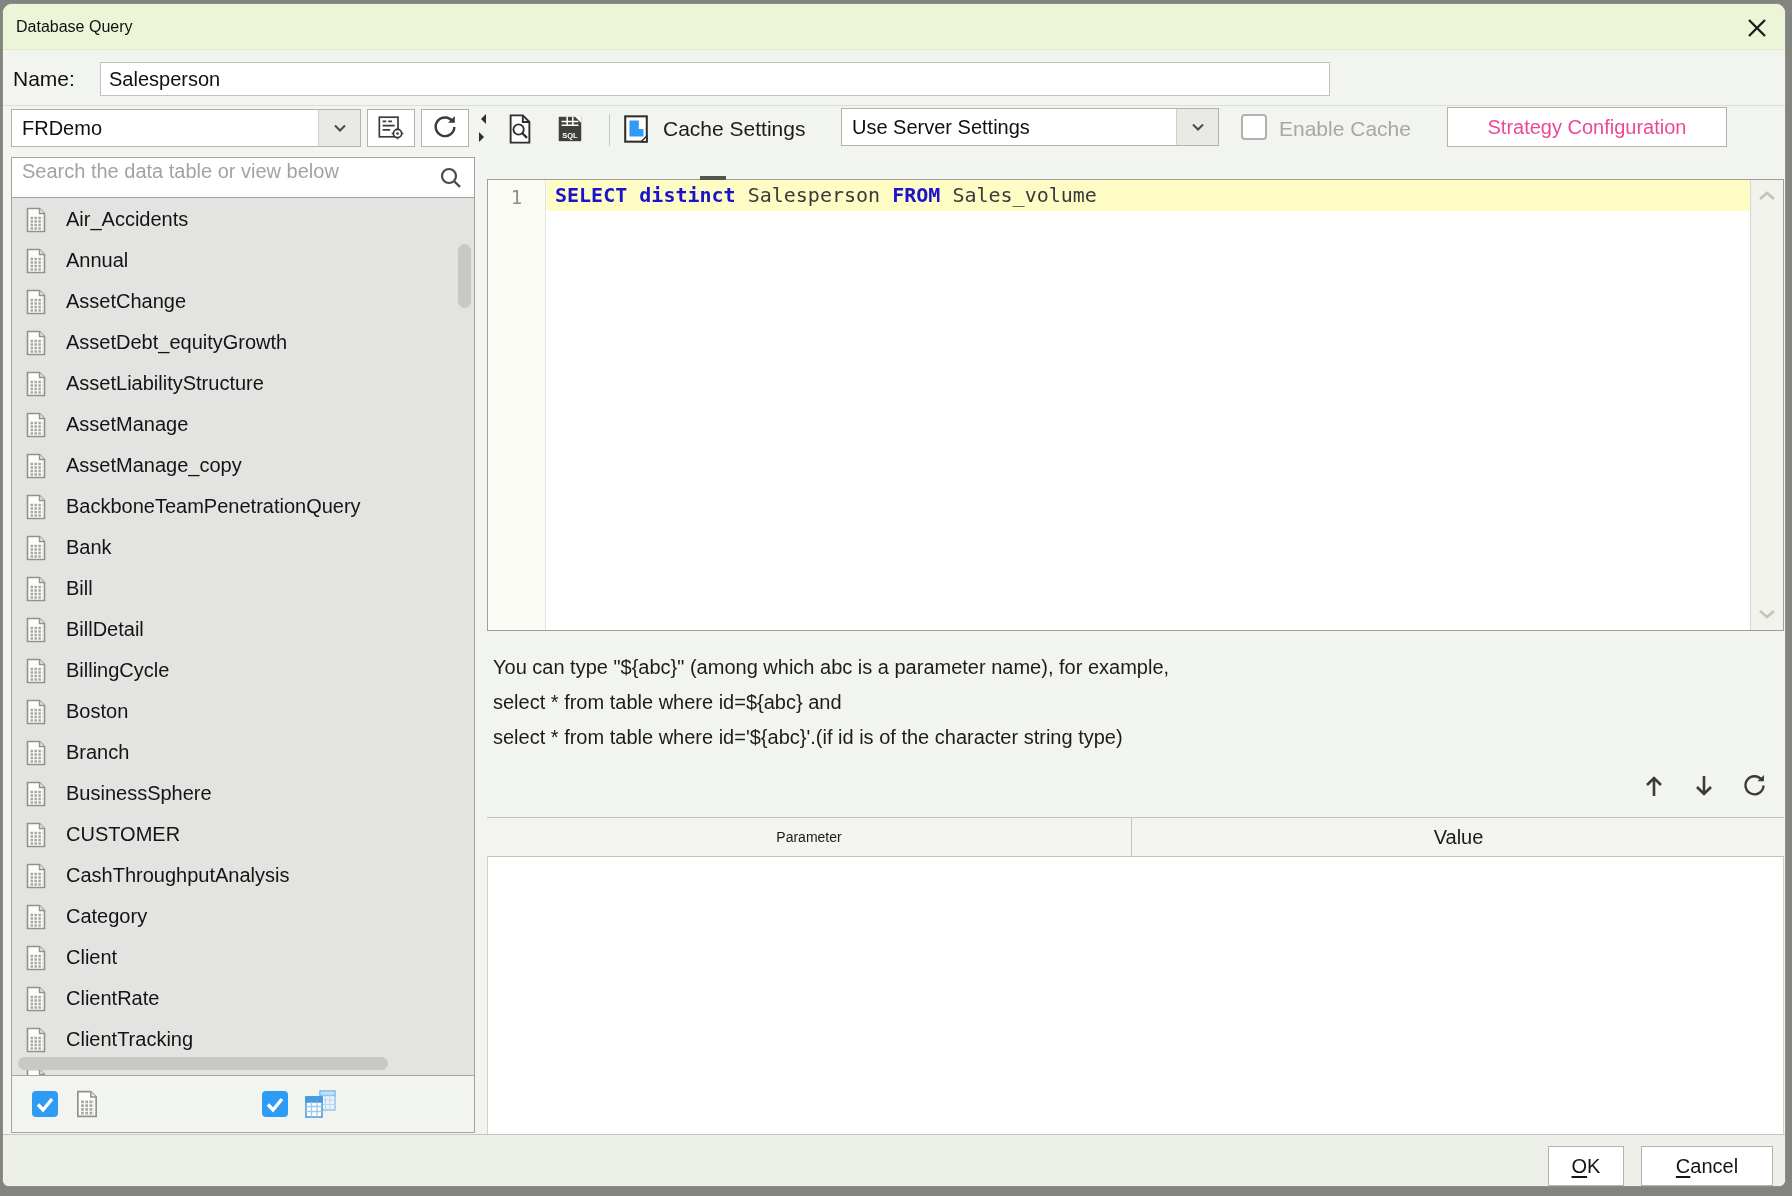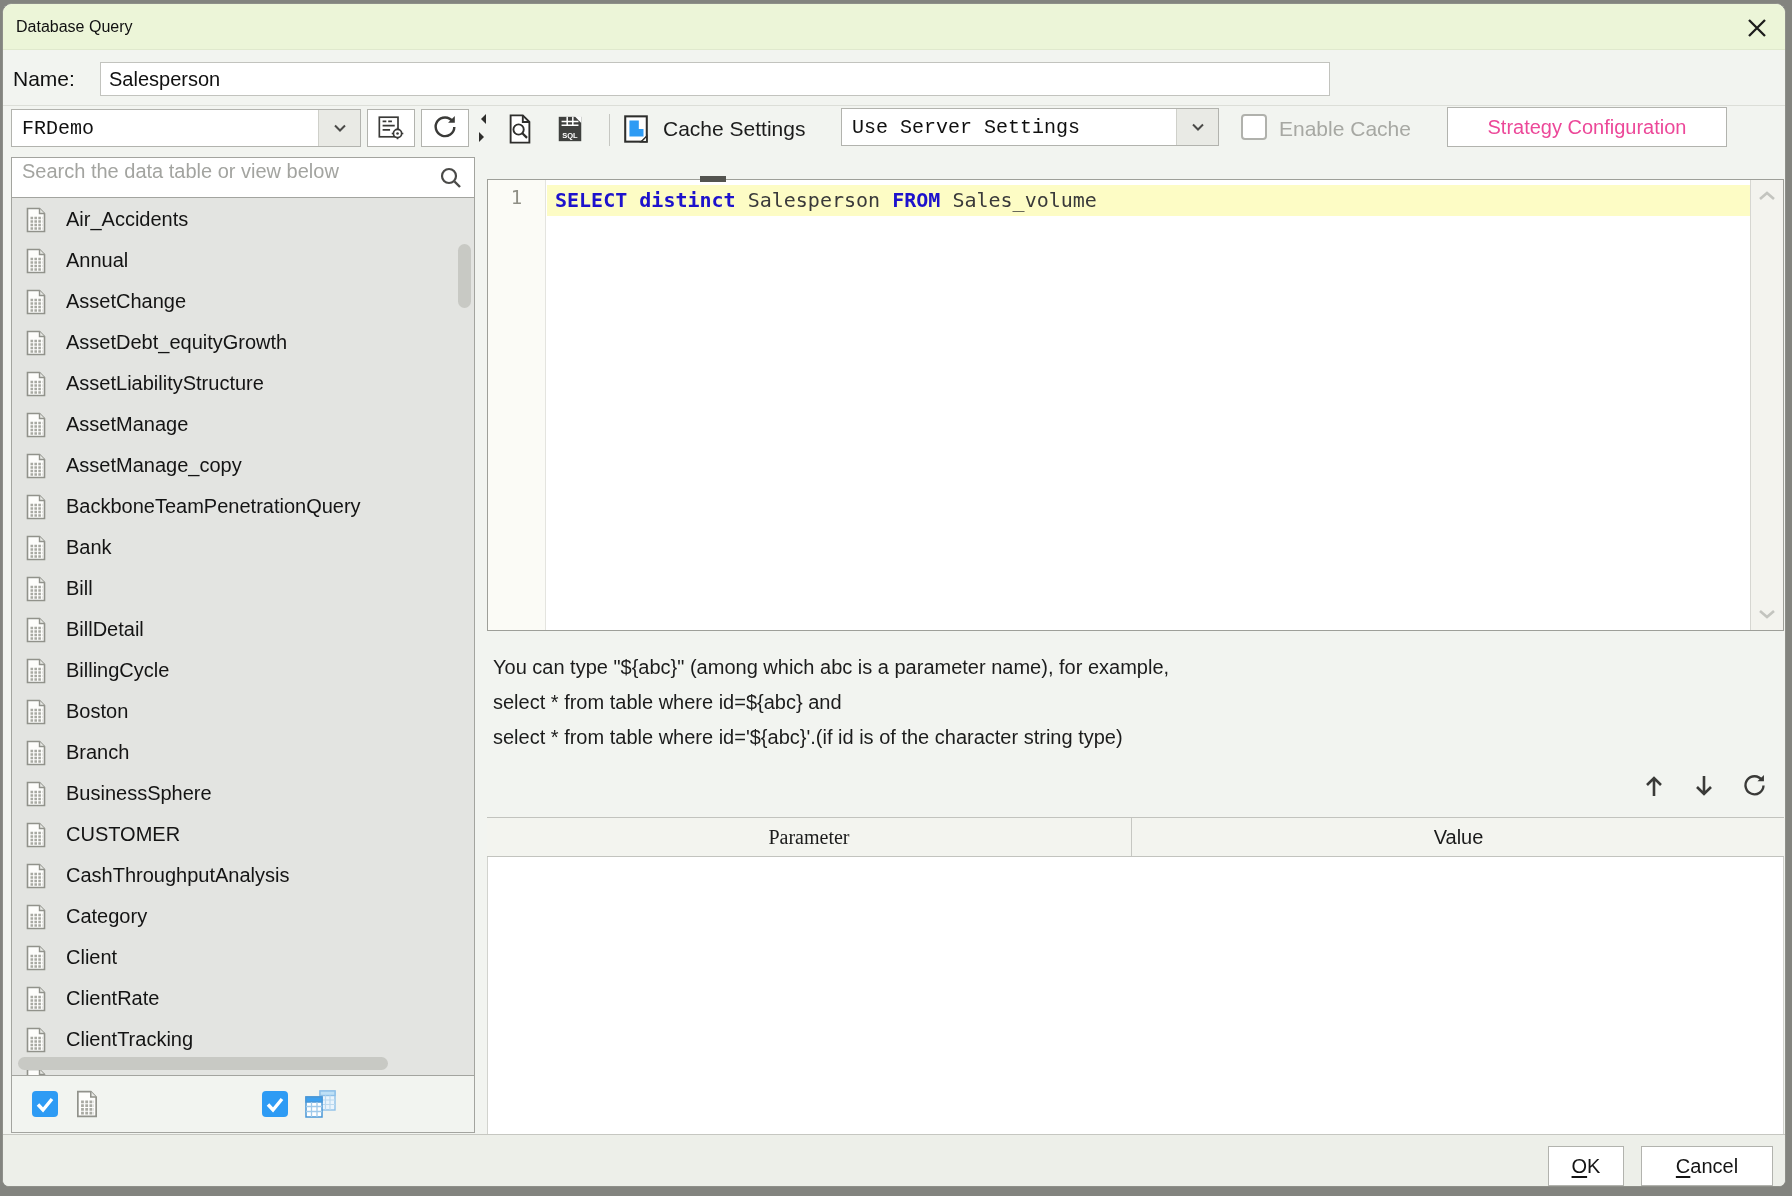--- a/index.html
+++ b/index.html
@@ -20,21 +20,21 @@
   .name-row { position:absolute; left:0; top:47px; right:0; height:55px; background:#f2f4f0;
     border-bottom:1px solid #dcded8; }
   .name-row label { position:absolute; left:10px; top:0; line-height:55px; font-size:21px; color:#101010; }
   .name-input { position:absolute; left:97px; top:11px; width:1230px; height:34px; background:#fff;
     border:1px solid #c2c3be; font-size:20px; color:#101010; padding:0 8px;
     font-family:"Liberation Sans", sans-serif; }
 
   
   .combo { position:absolute; background:#fff; border:1px solid #b2b3ae; }
   .combo .combo-text { position:absolute; left:10px; top:0; bottom:0; display:flex; align-items:center;
-    font-size:20px; color:#101010; white-space:nowrap;font-family:Liberation Mono, monospace; }
+    font-size:20px; color:#101010; white-space:nowrap; }
   .combo .combo-chev { position:absolute; right:0; top:0; bottom:0; width:42px; background:#e9eae5;
     border-left:1px solid #cfd0ca; display:flex; align-items:center; justify-content:center; }
   #conn-combo { left:8px; top:105px; width:350px; height:38px; }
   .tool-sq { position:absolute; top:105px; width:48px; height:38px; background:#fff;
     border:1px solid #b2b3ae; display:flex; align-items:center; justify-content:center; cursor:pointer; }
   #conn-config-btn { left:364px; }
   #conn-refresh-btn { left:418px; }
   .split-arrows { position:absolute; left:473px; top:108px; width:10px; height:36px; }
   .tri { width:0; height:0; border:5px solid transparent; position:absolute; left:0; }
   .tri-left  { border-right-color:#2e2e2c; top:2px; }
@@ -84,21 +84,21 @@
     font-family:"Liberation Sans", sans-serif; }
 
   
   .editor { position:absolute; left:484px; top:175px; width:1297px; height:452px; background:#fff;
     border:1px solid #9e9f99; }
   .editor .grab { position:absolute; left:212px; top:-4px; width:26px; height:6px; background:#53534f; }
   .gutter { position:absolute; left:0; top:0; bottom:0; width:58px; background:#fbfbf6;
     border-right:1px solid #e4e4df; }
   .gutter .ln { display:block; text-align:center; margin-top:6px; font-family:"DejaVu Sans Mono", monospace;
     font-size:19px; color:#8f8f85; }
-  .code-area { position:absolute; left:59px; top:0; right:33px; bottom:0; padding-top:5px; cursor:text; }
+  .code-area { position:absolute; left:59px; top:0; right:33px; bottom:0; cursor:text; }
   .code-line { height:31px; line-height:31px; background:#fdfcc5; white-space:pre; padding-left:8px;
     font-family:"DejaVu Sans Mono", monospace; font-size:20px; color:#3a3a3a; }
   .code-line .tk-keyword { color:#1d12cc; font-weight:bold; }
   .code-line .tk-plain { color:#3a3a3a; }
   .ed-vscroll { position:absolute; right:0; top:0; bottom:0; width:33px; background:#f3f3ee;
     border-left:1px solid #d6d6d1; cursor:pointer; }
   .ed-vscroll .chev-up { position:absolute; top:8px; left:6px; }
   .ed-vscroll .chev-dn { position:absolute; bottom:8px; left:6px; transform:rotate(180deg); }
 
   
@@ -108,21 +108,21 @@
   .pbtn { position:absolute; top:764px; width:38px; height:38px; display:flex; align-items:center;
     justify-content:center; cursor:pointer; }
   #param-up { left:1632px; }
   #param-down { left:1682px; }
   #param-refresh { left:1732px; }
 
   
   .param-header { position:absolute; left:484px; top:813px; width:1297px; height:40px; background:#f3f4ef;
     border-top:1px solid #c2c3be; border-bottom:1px solid #c2c3be; }
   .param-header .col1 { position:absolute; left:0; top:0; width:645px; height:100%; text-align:center;
-    line-height:38px; font-size:20px; color:#1b1b1b; border-right:1px solid #c6c7c2;font-family:Liberation Serif, serif; }
+    line-height:38px; font-size:14px; color:#1b1b1b; border-right:1px solid #c6c7c2; }
   .param-header .col2 { position:absolute; left:646px; right:0; top:0; height:100%; text-align:center;
     line-height:38px; font-size:20px; color:#1b1b1b; }
   .param-body { position:absolute; left:484px; top:853px; width:1297px; height:277px; background:#fff;
     border-left:1px solid #d2d3ce; border-right:1px solid #d2d3ce; }
 
   
   .footer { position:absolute; left:0; right:0; top:1130px; height:54px; background:#edefe9;
     border-top:1px solid #c6c7c1; }
   .footer button { position:absolute; top:11px; height:40px; background:#fff; border:1px solid #b2b3ae;
     font-size:20px; color:#141414; cursor:pointer; font-family:"Liberation Sans", sans-serif; }

